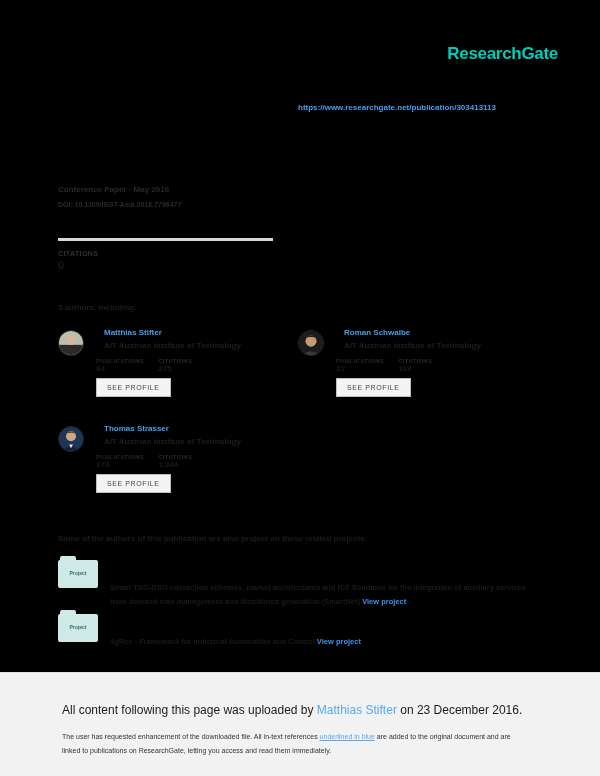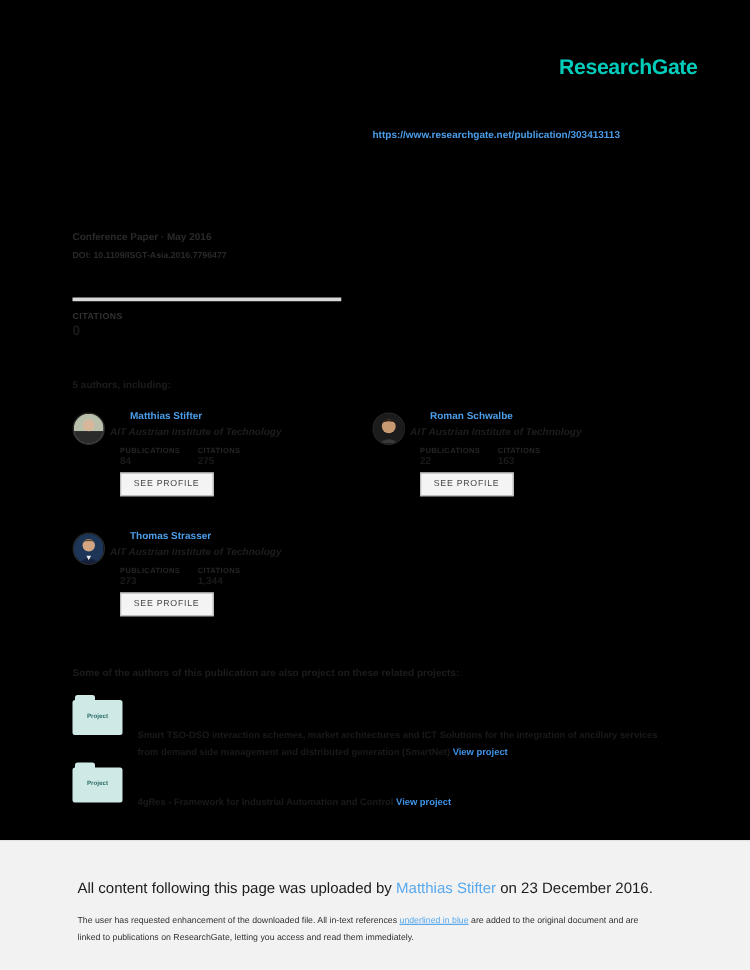--- a/index.html
+++ b/index.html
@@ -102,26 +102,25 @@
   .avatar .face { width: 100%; height: 100%; display: block; }
 
   .author-name {
     position: absolute; left: 46px; top: 0px;
     color: #4a9eea;
     font-size: 8px;
     font-weight: bold;
     white-space: nowrap;
   }
   .author-affil {
-    position: absolute; left: 30px; top: 13px;
+    position: absolute; left: 46px; top: 13px;
     color: #1e1e1e;
     font-size: 8px;
     font-weight: bold;
     white-space: nowrap;
-    font-style: italic;
   }
   .author-stats {
     position: absolute; left: 38px; top: 30px;
     display: flex; gap: 14px;
   }
   .astat-label {
     color: #262626;
     font-size: 6px;
     font-weight: bold;
     letter-spacing: 0.3px;

